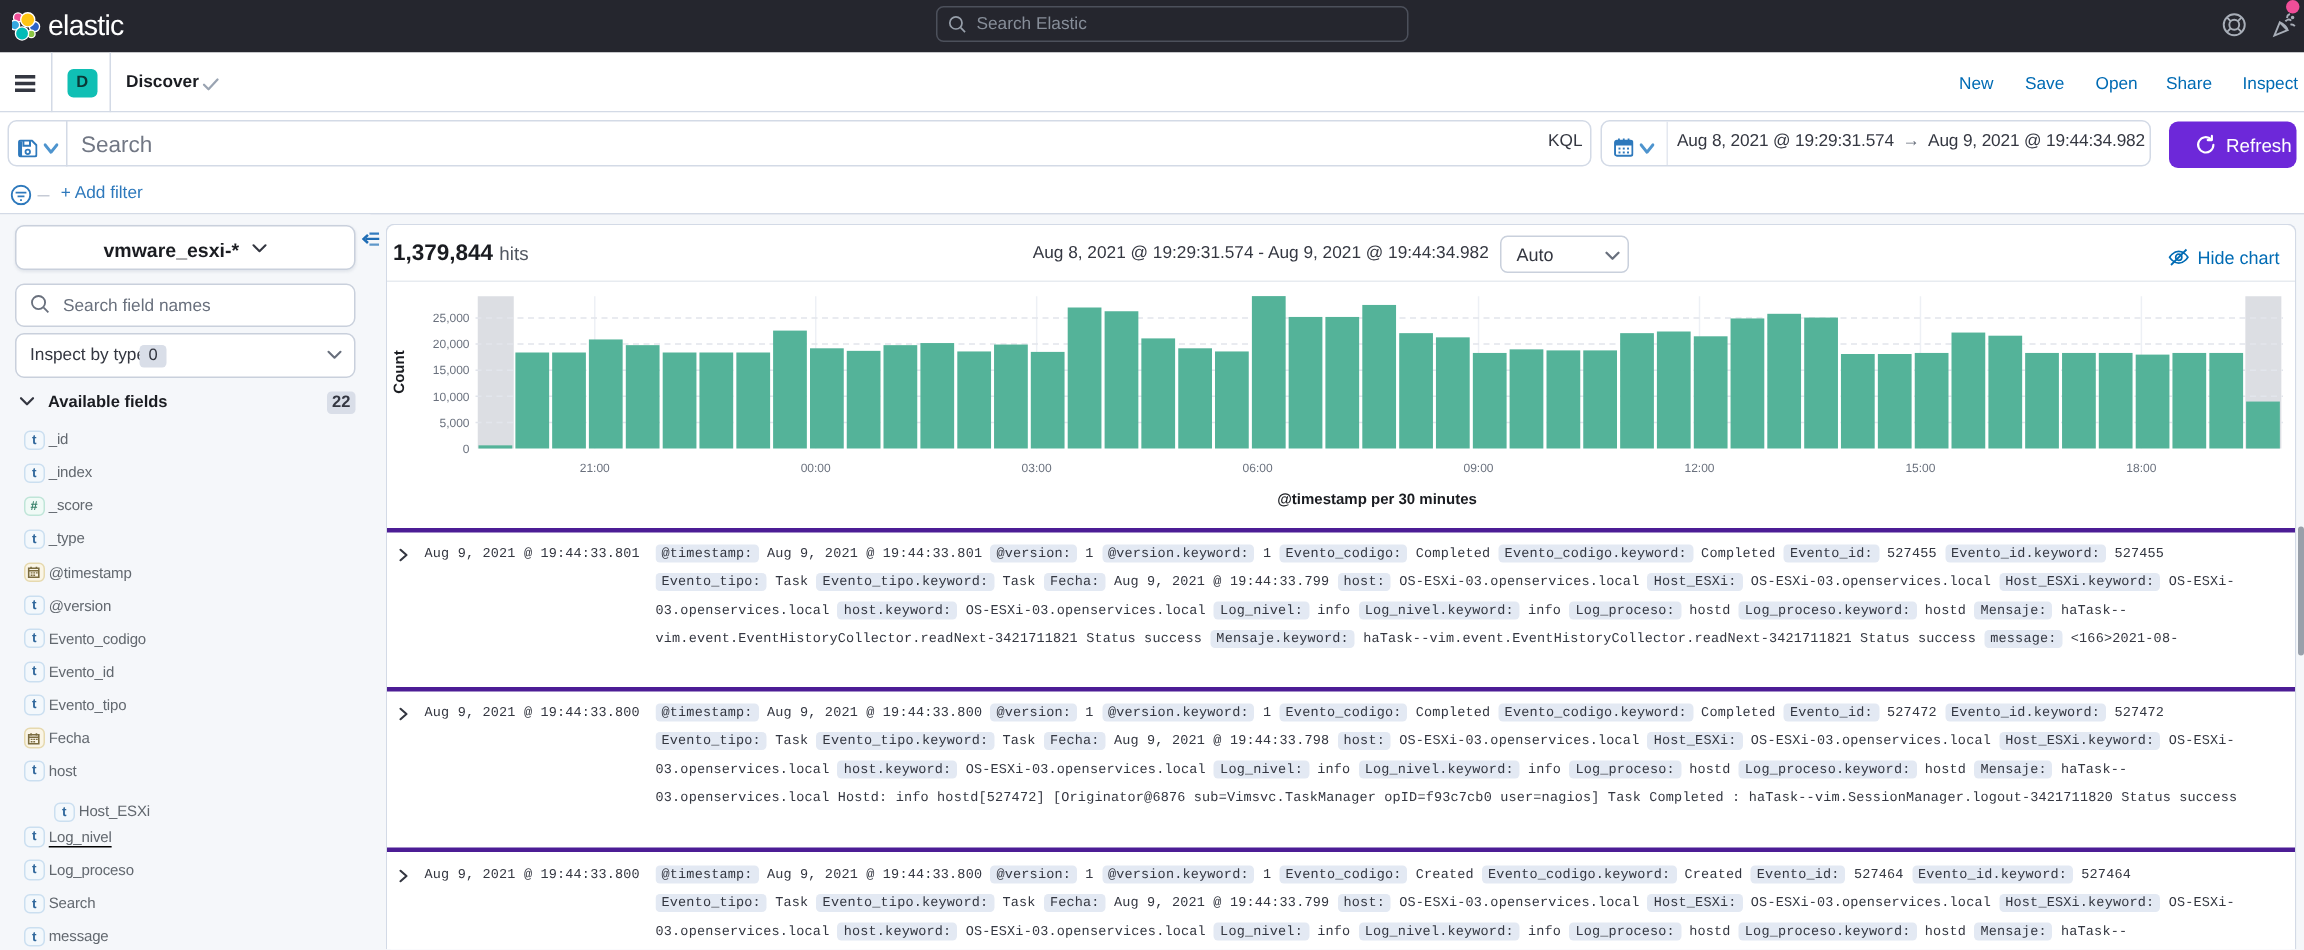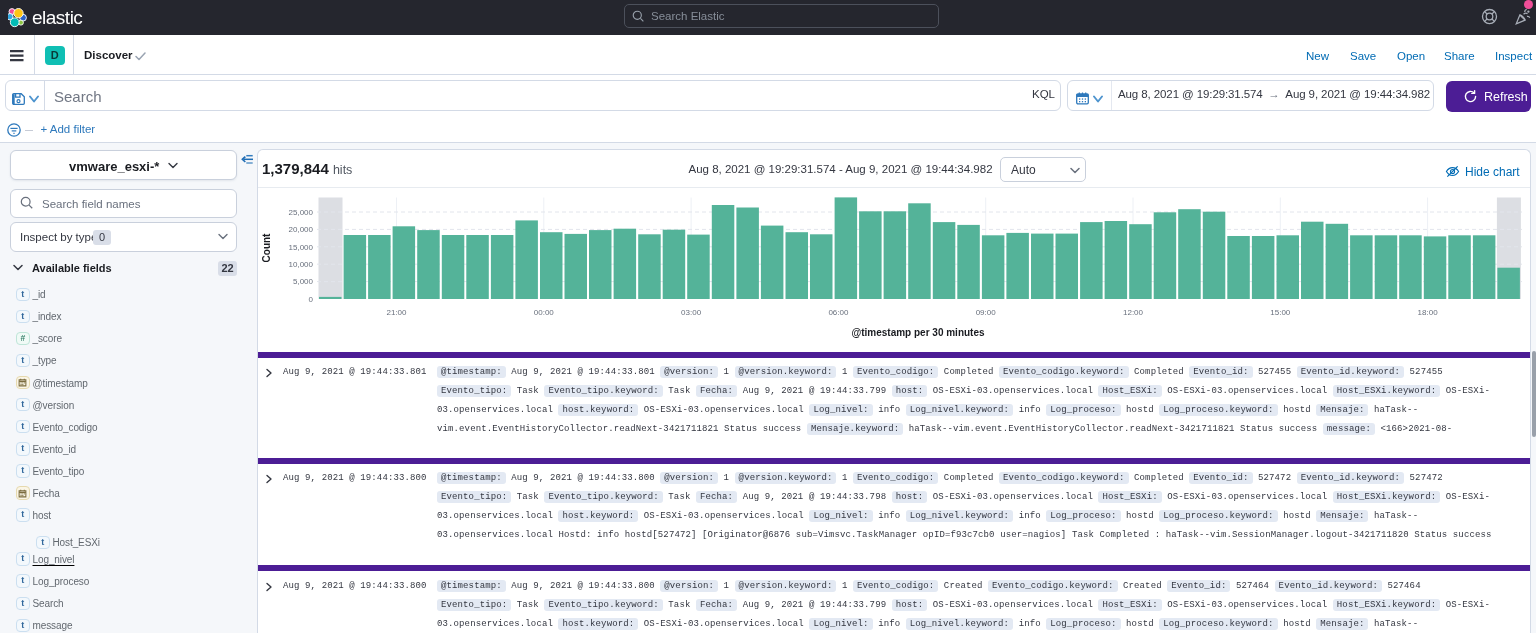--- a/index.html
+++ b/index.html
@@ -12,21 +12,21 @@
 .dbadge{position:absolute;left:45px;top:46px;width:19.5px;height:19px;background:#10BFB4;border-radius:4px;color:#0A3836;font-weight:bold;font-size:11px;text-align:center;line-height:19px;}
 .crumb{position:absolute;left:84px;top:49px;font-size:11.5px;font-weight:bold;color:#1A1C21;}
 .navlink{position:absolute;top:50px;font-size:11.5px;color:#006BB4;}
 .querysec{position:absolute;left:0;top:75px;width:1536px;height:68px;background:#fff;border-bottom:1px solid #D3DAE6;}
 .qgroup{position:absolute;left:5px;top:80px;width:1056px;height:31px;background:#fff;border:1px solid #D3DAE6;border-radius:6px;}
 .qleft{position:absolute;left:5px;top:80px;width:40px;height:31px;border-right:1px solid #D3DAE6;}
 .qph{position:absolute;left:54px;top:88px;font-size:15px;color:#717784;}
 .kql{position:absolute;left:1032px;top:88px;font-size:11.5px;color:#343741;}
 .dpick{position:absolute;left:1067px;top:80px;width:367px;height:31px;background:#fff;border:1px solid #D3DAE6;border-radius:6px;}
 .dtext{position:absolute;left:1118px;top:88px;font-size:11.5px;letter-spacing:-0.1px;color:#343741;}
-.refresh{position:absolute;left:1446px;top:80.5px;width:85px;height:31.5px;background:#4c1d95;border-radius:6px;color:#fff;}
+.refresh{position:absolute;left:1446px;top:80.5px;width:85px;height:31.5px;background:#6d28d9;border-radius:6px;color:#fff;}
 .refresh span{position:absolute;left:38px;top:9px;font-size:12.5px;font-weight:500;}
 .addf{position:absolute;left:40.5px;top:123px;font-size:11.5px;color:#2E79BC;}
 .fdash{position:absolute;left:25px;top:129.5px;width:8px;height:1.5px;background:#C6CBD6;}
 .sidebar{position:absolute;left:0;top:143px;width:247px;height:490px;background:#F5F7FA;}
 .ipsel{position:absolute;left:10px;top:150px;width:227px;height:30px;background:#fff;border:1px solid #C9D0DC;border-radius:6px;box-shadow:0 1px 2px rgba(152,162,179,.2);}
 .ipsel b{position:absolute;left:58px;top:8px;font-size:13px;color:#1A1C21;}
 .fsearch{position:absolute;left:10px;top:189px;width:227px;height:29px;background:#fff;border:1px solid #C9D0DC;border-radius:6px;}
 .fsearch span{position:absolute;left:31px;top:8px;font-size:11.5px;color:#69707D;}
 .ftype{position:absolute;left:10px;top:222px;width:227px;height:30px;background:#fff;border:1px solid #C9D0DC;border-radius:6px;}
 .ftype .lbl{position:absolute;left:9px;top:8px;font-size:11.5px;color:#343741;}
@@ -40,21 +40,21 @@
 .fname{margin-left:3px;font-size:10px;letter-spacing:-0.1px;color:#62686F;vertical-align:middle;}
 .panel{position:absolute;left:257px;top:149px;width:1274px;height:484px;background:#fff;border:1px solid #D3DAE6;border-radius:6px 6px 0 0;border-bottom:none;}
 .hits{position:absolute;left:262px;top:160px;font-size:15px;color:#1A1C21;}
 .hits b{font-weight:bold;}
 .hits span{font-weight:normal;color:#515761;font-size:12.5px;}
 .crange{position:absolute;left:600px;top:163px;width:481px;text-align:center;font-size:11.5px;color:#343741;}
 .autosel{position:absolute;left:1000px;top:157px;width:86px;height:25px;background:#fff;border:1px solid #C9D0DC;border-radius:5px;}
 .autosel span{position:absolute;left:10px;top:5px;font-size:12px;color:#343741;}
 .hidechart{position:absolute;left:1445px;top:161px;font-size:12px;color:#006BB4;}
 .hdrline{position:absolute;left:258px;top:187px;width:1272px;height:1px;background:#E7EBF0;}
-.docrow{position:absolute;left:258px;width:1272px;border-top:6px solid #4c1d95;height:107px;}
+.docrow{position:absolute;left:258px;width:1272px;border-top:3px solid #4c1d95;height:107px;}
 .expChev{position:absolute;left:6px;top:10px;}
 .ts{position:absolute;left:25px;top:5px;width:180px;font-family:"Liberation Mono",monospace;font-size:9px;letter-spacing:0.12px;color:#343741;line-height:19px;}
 .src{position:absolute;left:179px;top:5px;width:1080px;overflow:hidden;}
 .ln{font-family:"Liberation Mono",monospace;font-size:9px;letter-spacing:0.12px;color:#343741;line-height:19px;white-space:nowrap;}
 .bdg{background:#E3E9F3;border-radius:3px;padding:1px 4px;}
 .scrollbar{position:absolute;left:1532px;top:351px;width:4px;height:86px;background:#99A0AA;border-radius:2px;}
 </style></head>
 <body>
 <div class="topbar"></div>
 <svg width="21" height="22" viewBox="0 0 21 22" style="position:absolute;left:8px;top:7px;">

